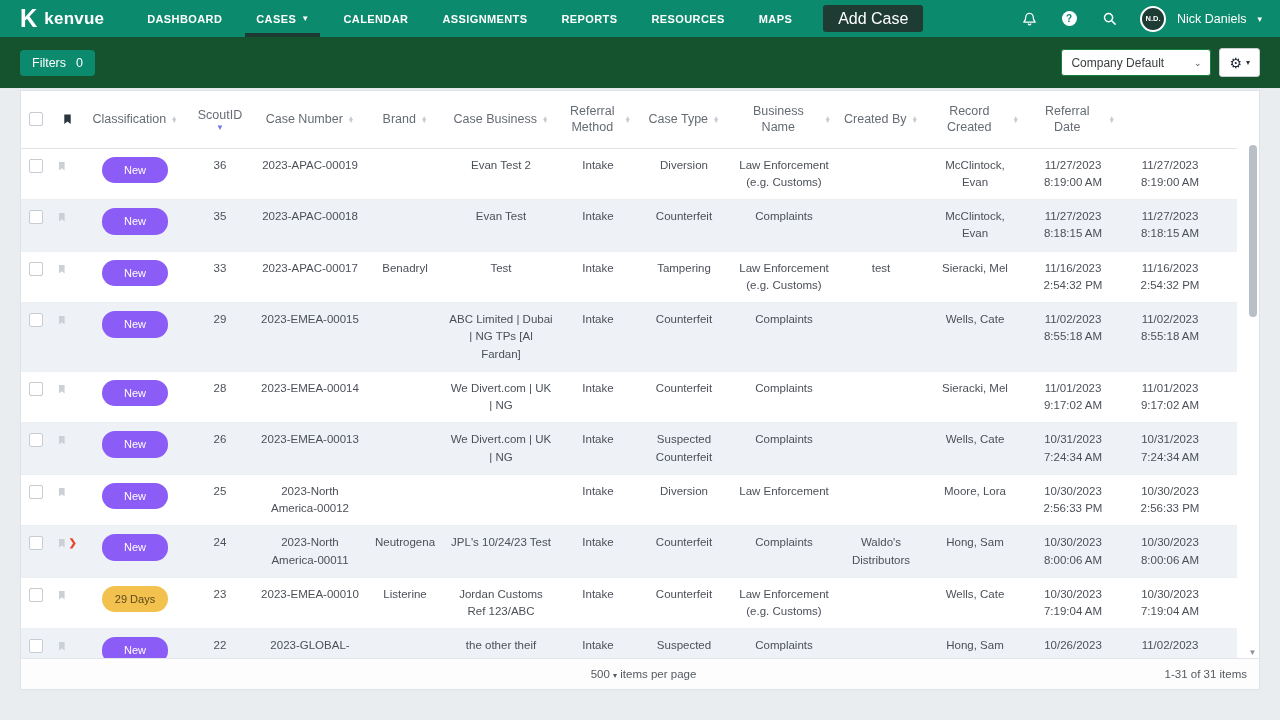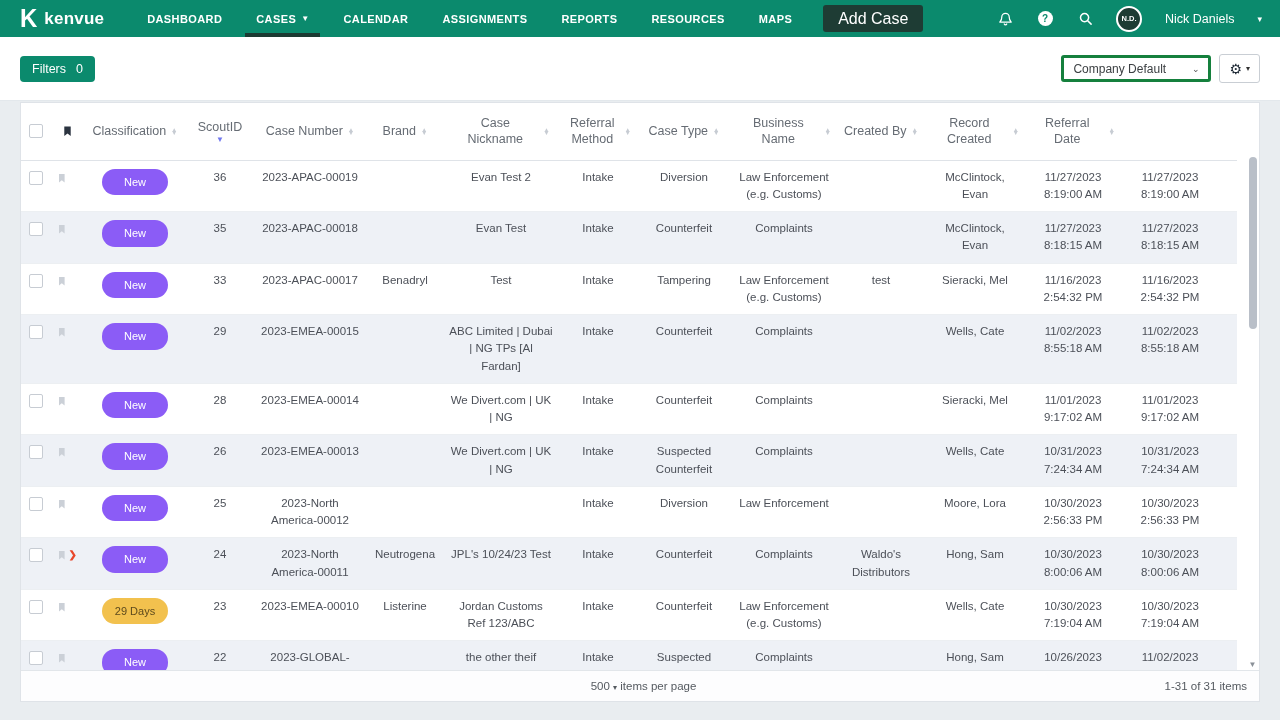--- a/index.html
+++ b/index.html
@@ -12,30 +12,30 @@
   .logo-k { font-size:24px; font-weight:bold; line-height:1; transform:scaleY(1.05); }
   .logo-word { font-size:17px; font-weight:bold; letter-spacing:.2px; }
   .nav-items { display:flex; align-items:stretch; }
   .nav-item { display:flex; align-items:center; padding:16px 17px; font-size:11px; font-weight:700; letter-spacing:.4px; cursor:pointer; position:relative; }
   .nav-item .caret { font-size:8px; margin-left:5px; }
   .nav-item.active::after { content:""; position:absolute; left:6px; right:6px; bottom:0; height:4px; background:#1c3a32; }
   .add-case { margin:5px 0 5px 14px; background:#1e3c34; color:#fff; border:none; font-size:16px; font-family:inherit; padding:0 15px; border-radius:3px; cursor:pointer; }
   .nav-right { margin-left:auto; display:flex; align-items:center; gap:22px; padding-right:18px; }
   .nav-icon { width:18px; height:18px; display:flex; align-items:center; justify-content:center; cursor:pointer; }
   .help-circle { width:15px; height:15px; border-radius:50%; background:#fff; color:#0b8a6d; font-size:10px; font-weight:bold; display:flex; align-items:center; justify-content:center; }
-  .user { display:flex; align-items:center; gap:23px; cursor:pointer; }
+  .user { display:flex; align-items:center; gap:11px; cursor:pointer; }
   .avatar { width:26px; height:26px; border-radius:50%; background:#1e3c34; border:2px solid #fff; color:#fff; font-size:7.5px; font-weight:bold; display:flex; align-items:center; justify-content:center; }
   .user-name { font-size:12.5px; }
   .user .caret { font-size:9px; }
 
   
-  .toolbar { background:#ffffff; height:63px; display:flex; align-items:center; padding:0 20px; box-shadow:0 1px 0 #e3e8ec; }
+  .toolbar { background:#14532d; height:51px; display:flex; align-items:center; padding:0 20px; box-shadow:0 1px 0 #e3e8ec; }
   .filters-btn { background:#0b8a6d; color:#fff; border:none; font-family:inherit; font-size:12.5px; height:26px; padding:0 12px; border-radius:4px; cursor:pointer; display:flex; align-items:center; gap:10px; }
   .toolbar-right { margin-left:auto; display:flex; align-items:center; gap:8px; }
-  .view-select { height:27px; min-width:150px; border:3px solid #15803d; border-radius:3px; background:#fff; display:flex; align-items:center; justify-content:space-between; padding:0 9px; font-size:12px; color:#3c4043; cursor:pointer; }
+  .view-select { height:27px; min-width:150px; border:1px solid #15803d; border-radius:3px; background:#fff; display:flex; align-items:center; justify-content:space-between; padding:0 9px; font-size:12px; color:#3c4043; cursor:pointer; }
   .view-select .caret { color:#555; font-size:9px; margin-left:14px; }
   .gear-btn { height:29px; border:1px solid #c9ced4; border-radius:3px; background:#fff; display:flex; align-items:center; padding:0 9px; gap:4px; cursor:pointer; }
   .gear-glyph { font-size:14px; color:#1c2733; }
   .gear-btn .caret { font-size:8px; color:#333; }
 
   
   .table-wrap { margin:2px 20px 0 20px; background:#fff; border:1px solid #dfe3e8; position:relative; height:600px; }
   .grid { display:grid; grid-template-columns:30px 32px 104px 66px 114px 76px 116px 78px 94px 106px 88px 100px 96px 98px; width:1216px; }
   .thead { border-bottom:1px solid #dfe3e8; }
   .th { padding:12px 6px; display:flex; align-items:center; justify-content:center; gap:5px; font-size:12.5px; color:#666c74; text-align:center; line-height:1.3; cursor:pointer; }
@@ -175,21 +175,21 @@
           </span>
         </div>
       <div class="th">
           <span class="lbl">Brand</span>
           <span class="sort">
             <span>▲</span>
             <span>▼</span>
           </span>
         </div>
       <div class="th">
-          <span class="lbl">Case Nickname</span>
+          <span class="lbl">Case Business</span>
           <span class="sort">
             <span>▲</span>
             <span>▼</span>
           </span>
         </div>
       <div class="th">
           <span class="lbl">Referral Method</span>
           <span class="sort">
             <span>▲</span>
             <span>▼</span>

